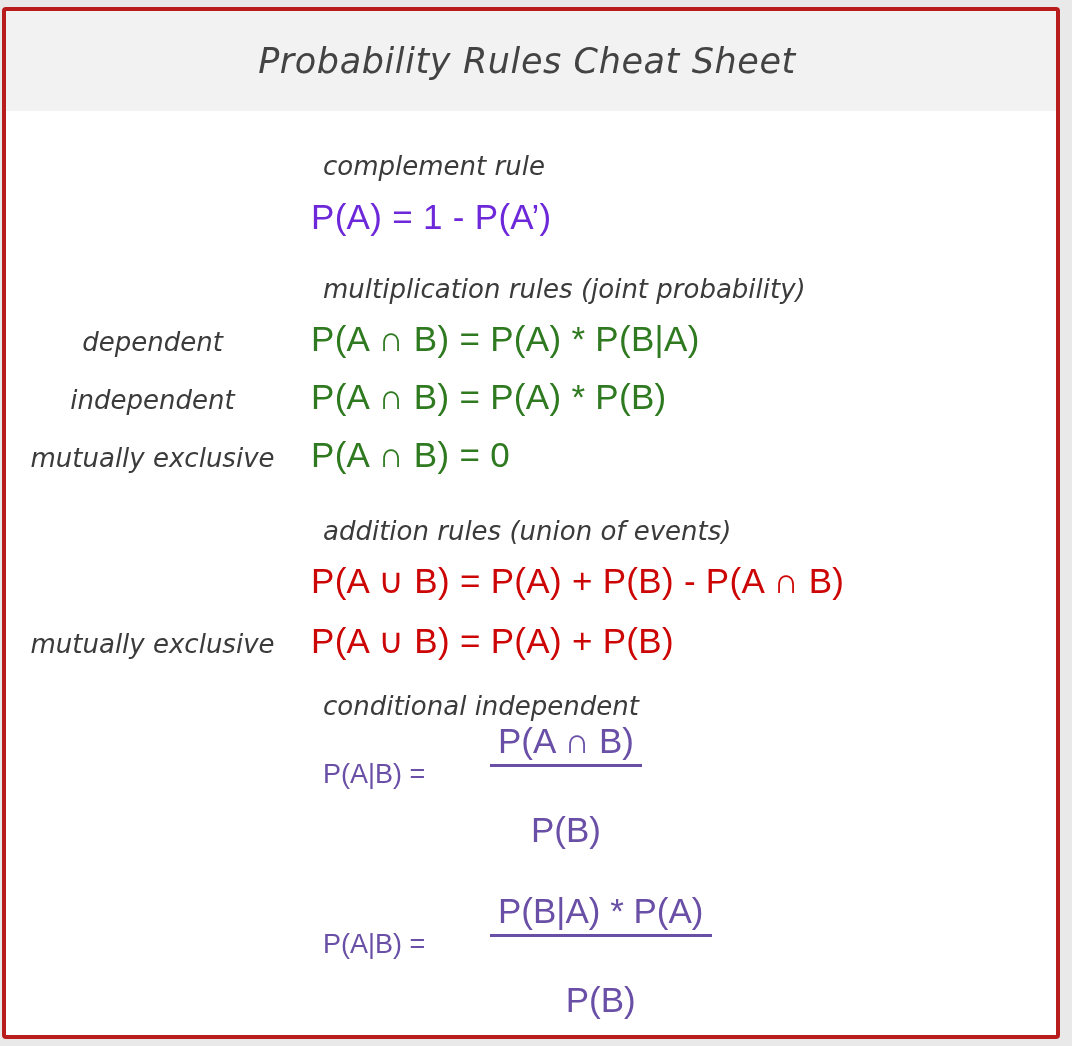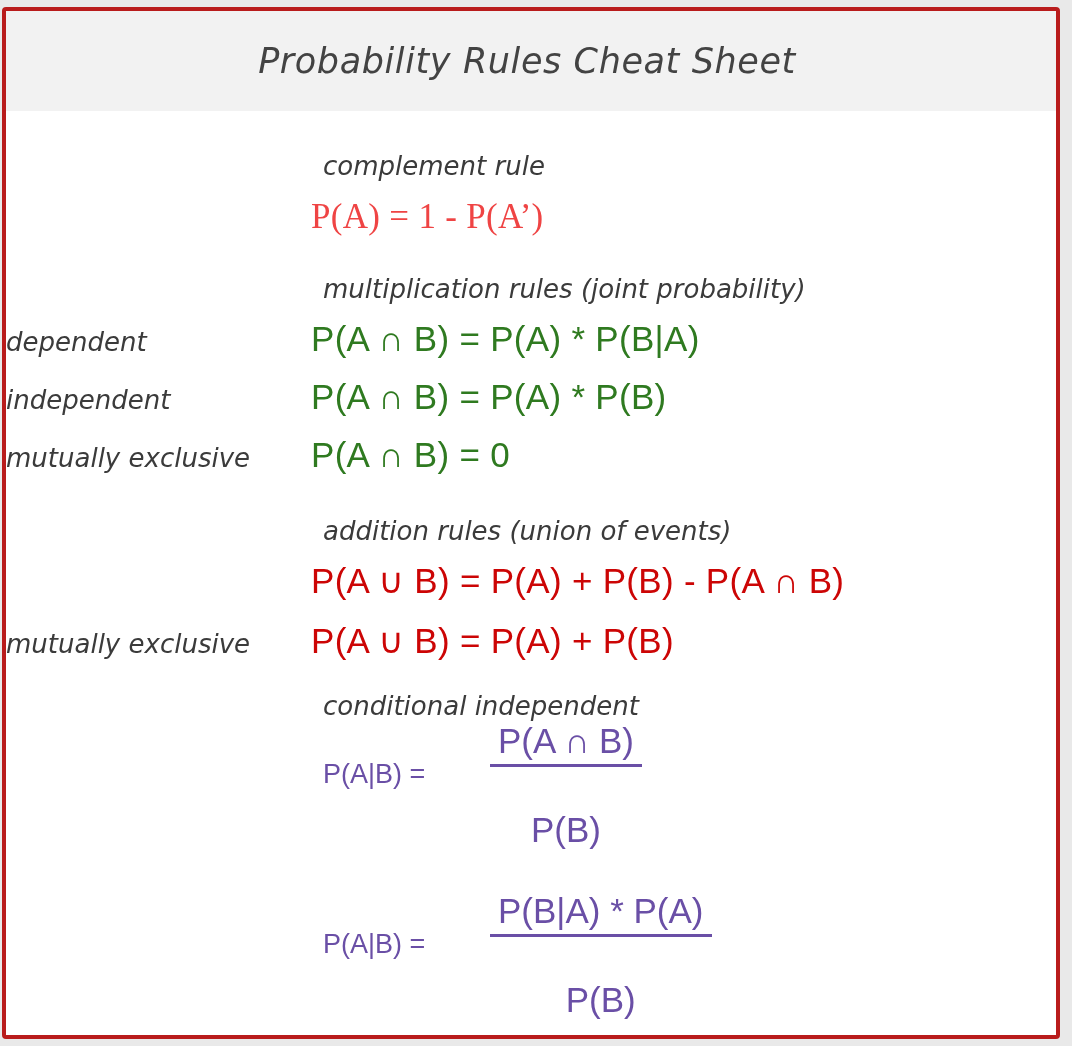--- a/index.html
+++ b/index.html
@@ -61,21 +61,21 @@
   .row {
     position: absolute;
     left: 0;
     width: 100%;
     display: flex;
     align-items: baseline;
   }
   .lbl-col {
     width: 305px;
     flex: 0 0 305px;
-    text-align: left;
+    text-align: center;
     padding-right: 12px;
     box-sizing: border-box;
     font-family: "DejaVu Sans", sans-serif;
     font-style: italic;
     font-size: 26px;
     color: #3b3b3b;
     white-space: nowrap;
   }
   .lbl-col.empty { visibility: hidden; }
   .fml-col {
@@ -93,21 +93,21 @@
     white-space: nowrap;
   }
 
   .formula {
     font-family: "Liberation Sans", sans-serif;
     font-size: 35px;
     font-weight: 400;
     letter-spacing: 0.3px;
     white-space: nowrap;
   }
-  .c-blue   { color: #ef4444; font-family: Liberation Serif, serif; }
+  .c-blue   { color: #6d28d9; }
   .c-green  { color: #2f7a20; }
   .c-red    { color: #cc0505; }
 
   
   .frac-eq {
     position: absolute;
     left: 317px;
     font-family: "Liberation Sans", sans-serif;
     font-size: 27px;
     color: #6a4fa6;

